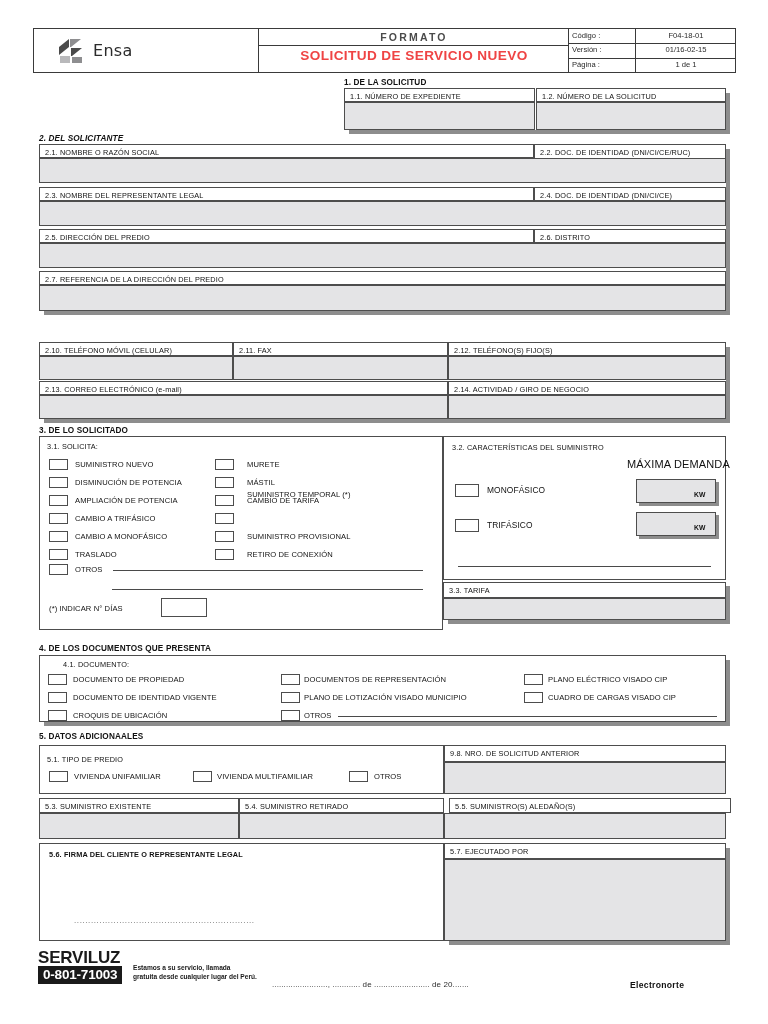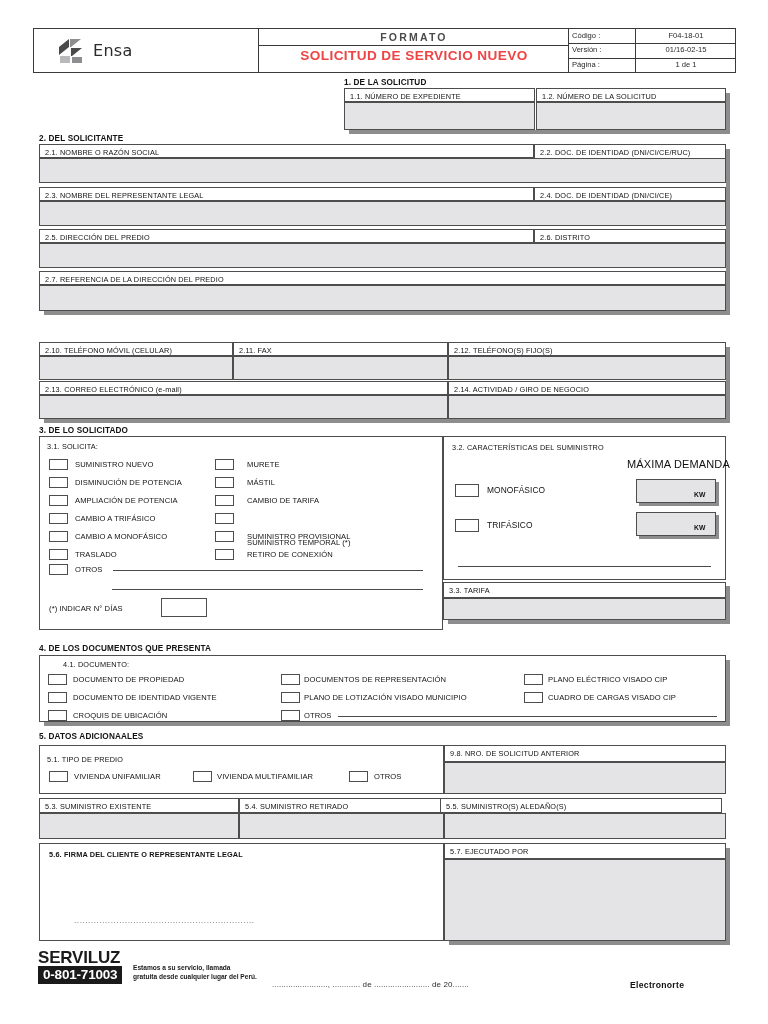--- a/index.html
+++ b/index.html
@@ -114,21 +114,21 @@
   </div>
   <div class="fld-in" style="left:344px;top:102px;width:191px;height:28px;"></div>
 
   <div class="fld-lab" style="left:536px;top:88px;width:190px;height:14px;">
     <span class="lbl">1.2. NÚMERO DE LA SOLICITUD</span>
   </div>
   <div class="fld-in" style="left:536px;top:102px;width:190px;height:28px;"></div>
   <div class="shadow-r" style="left:726px;top:93px;width:4px;height:37px;"></div>
   <div class="shadow-r" style="left:349px;top:130px;width:381px;height:4px;"></div>
 
-  <div class="sec-h" style="left:39px;top:134px;">2. DEL SOLICITANTE</div>
+  <div class="sec-h" style="left:39px;top:134px;font-style:italic;">2. DEL SOLICITANTE</div>
 
   <div class="fld-lab" style="left:39px;top:144px;width:495px;height:14px;">
     <span class="lbl">2.1. NOMBRE O RAZÓN SOCIAL</span>
   </div>
   <div class="fld-lab" style="left:534px;top:144px;width:192px;height:28px;">
     <span class="lbl">2.2. DOC. DE IDENTIDAD (DNI/CI/CE/RUC)</span>
   </div>
   <div class="fld-in" style="left:39px;top:158px;width:687px;height:25px;"></div>
 
   <div class="fld-lab" style="left:39px;top:187px;width:495px;height:14px;">
@@ -196,21 +196,21 @@
   <div class="cb" style="left:49px;top:549px;"></div>
   <div class="cb-t" style="left:75px;top:550px;">TRASLADO</div>
 
   <div class="cb" style="left:215px;top:459px;"></div>
   <div class="cb-t" style="left:247px;top:460px;">MURETE</div>
   <div class="cb" style="left:215px;top:477px;"></div>
   <div class="cb-t" style="left:247px;top:478px;">MÁSTIL</div>
   <div class="cb" style="left:215px;top:495px;"></div>
   <div class="cb-t" style="left:247px;top:496px;">CAMBIO DE TARIFA</div>
   <div class="cb" style="left:215px;top:513px;"></div>
-  <div class="cb-t" style="left:247px;top:538px;">SUMINISTRO TEMPORAL (*)</div>
+  <div class="cb-t" style="left:247px;top:490px;">SUMINISTRO TEMPORAL (*)</div>
   <div class="cb" style="left:215px;top:531px;"></div>
   <div class="cb-t" style="left:247px;top:532px;">SUMINISTRO PROVISIONAL</div>
   <div class="cb" style="left:215px;top:549px;"></div>
   <div class="cb-t" style="left:247px;top:550px;">RETIRO DE CONEXIÓN</div>
 
   <div class="cb" style="left:49px;top:564px;"></div>
   <div class="cb-t" style="left:75px;top:565px;">OTROS</div>
   <div class="hline" style="left:113px;top:570px;width:310px;"></div>
   <div class="hline" style="left:112px;top:589px;width:311px;"></div>
 
@@ -285,21 +285,21 @@
     <span class="lbl">9.8. NRO. DE SOLICITUD ANTERIOR</span>
   </div>
   <div class="fld-in" style="left:444px;top:762px;width:282px;height:32px;"></div>
 
   <div class="fld-lab" style="left:39px;top:798px;width:200px;height:15px;">
     <span class="lbl">5.3. SUMINISTRO EXISTENTE</span>
   </div>
   <div class="fld-lab" style="left:239px;top:798px;width:205px;height:15px;">
     <span class="lbl">5.4. SUMINISTRO RETIRADO</span>
   </div>
-  <div class="fld-lab" style="left:440px;top:798px;width:282px;height:15px;">
+  <div class="fld-lab" style="left:449px;top:798px;width:282px;height:15px;">
     <span class="lbl">5.5. SUMINISTRO(S) ALEDAÑO(S)</span>
   </div>
   <div class="fld-in" style="left:39px;top:813px;width:200px;height:26px;"></div>
   <div class="fld-in" style="left:239px;top:813px;width:205px;height:26px;"></div>
   <div class="fld-in" style="left:444px;top:813px;width:282px;height:26px;"></div>
 
   <div class="abs bx" style="left:39px;top:843px;width:405px;height:98px;background:#fff;">
     <span class="lbl" style="position:absolute;left:9px;top:6px;font-weight:bold;">5.6. FIRMA DEL CLIENTE O REPRESENTANTE LEGAL</span>
     <span class="dots" style="left:34px;top:72px;">................................................................</span>
   </div>

